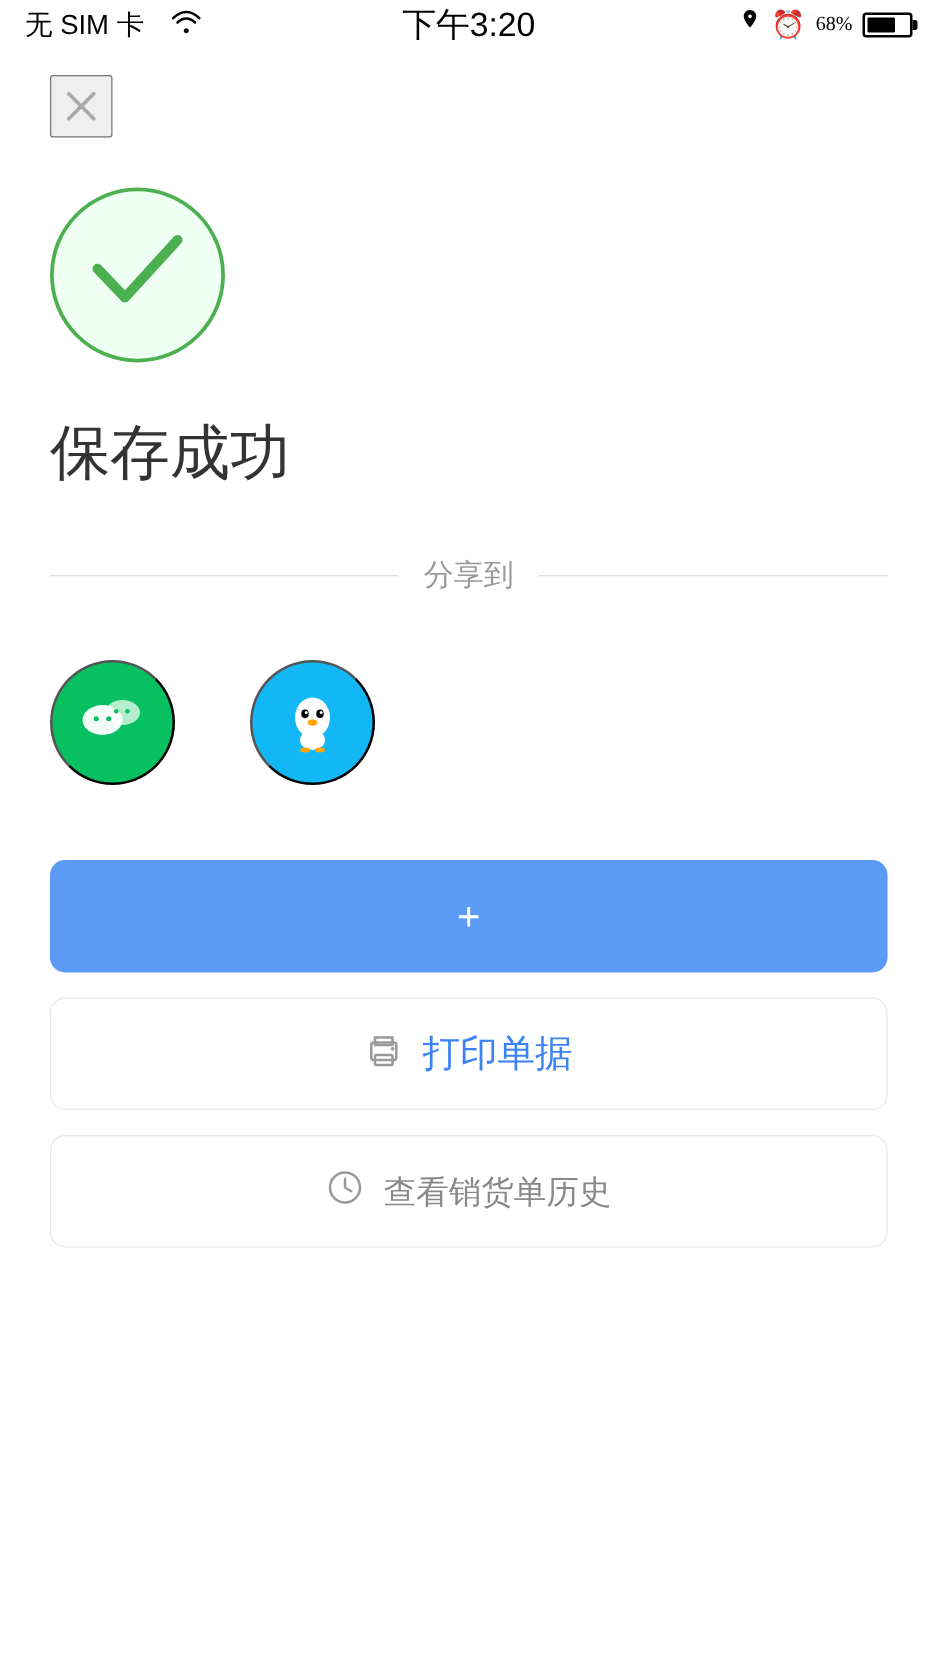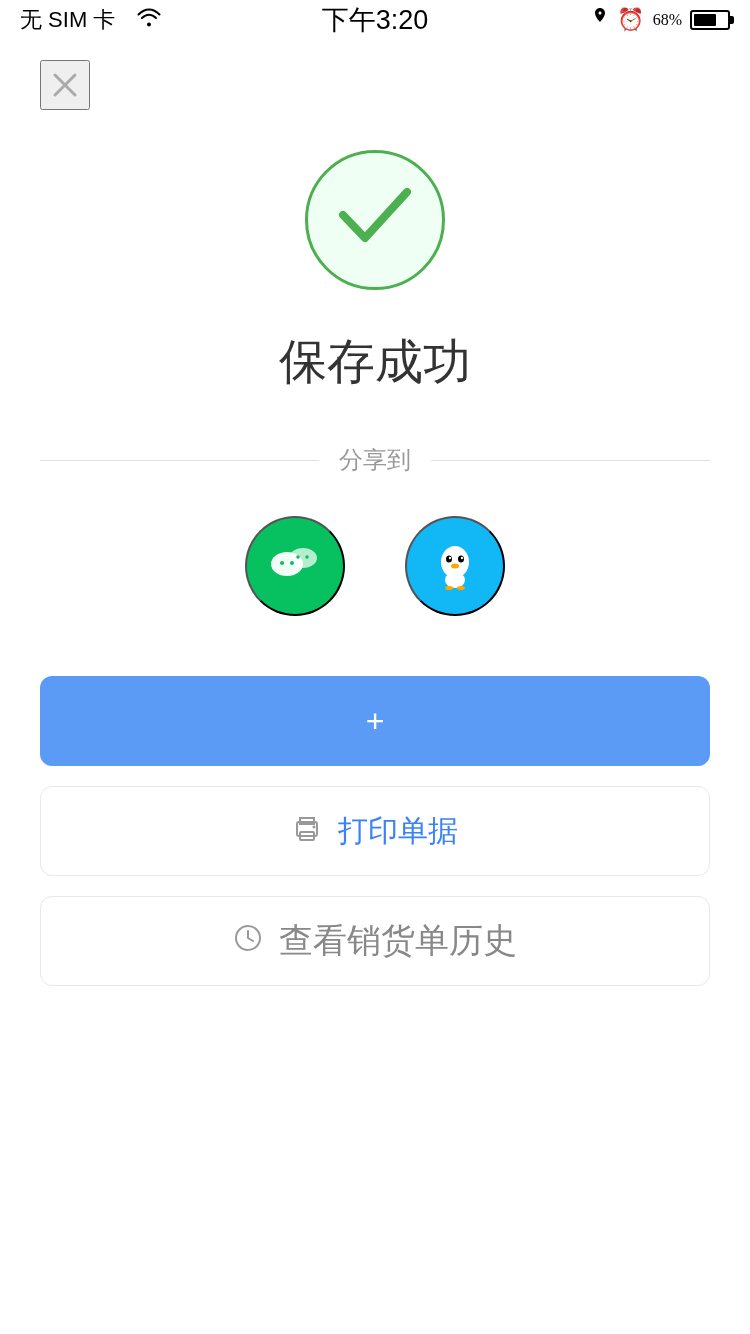--- a/index.html
+++ b/index.html
@@ -87,21 +87,20 @@
       background: #000;
       border-radius: 1px;
     }
 
     
     .main-content {
       width: 100%;
       padding: 20px 40px 16px;
       display: flex;
       flex-direction: column;
-      align-items: center;
     }
 
     
     .close-button {
       align-self: flex-start;
       width: 50px;
       height: 50px;
       display: flex;
       align-items: center;
       justify-content: center;
@@ -141,21 +140,21 @@
       color: #333;
       margin-bottom: 50px;
     }
 
     
     .share-divider {
       width: 100%;
       display: flex;
       align-items: center;
       gap: 20px;
-      margin-bottom: 40px;
+      margin-bottom: 52px;
     }
 
     .divider-line {
       flex: 1;
       height: 1px;
       background: #e0e0e0;
     }
 
     .divider-label {
       font-size: 24px;
@@ -343,17 +342,17 @@
       <span style="color:#3b82f6; font-size:30px;">打印单据</span>
     </button>
 
     <button class="btn btn-secondary">
       <span class="btn-icon">
         <svg width="30" height="30" viewBox="0 0 30 30" fill="none">
           <circle cx="15" cy="15" r="12" stroke="#999" stroke-width="2" fill="none"></circle>
           <path d="M15 8V15L20 18" stroke="#999" stroke-width="2" stroke-linecap="round" stroke-linejoin="round"></path>
         </svg>
       </span>
-      <span style="color:#888; font-size:34px;">查看销货单历史</span>
+      <span style="color:#888; font-size:26px;">查看销货单历史</span>
     </button>
 
   </div>
 </div>
 
 </body></html>

